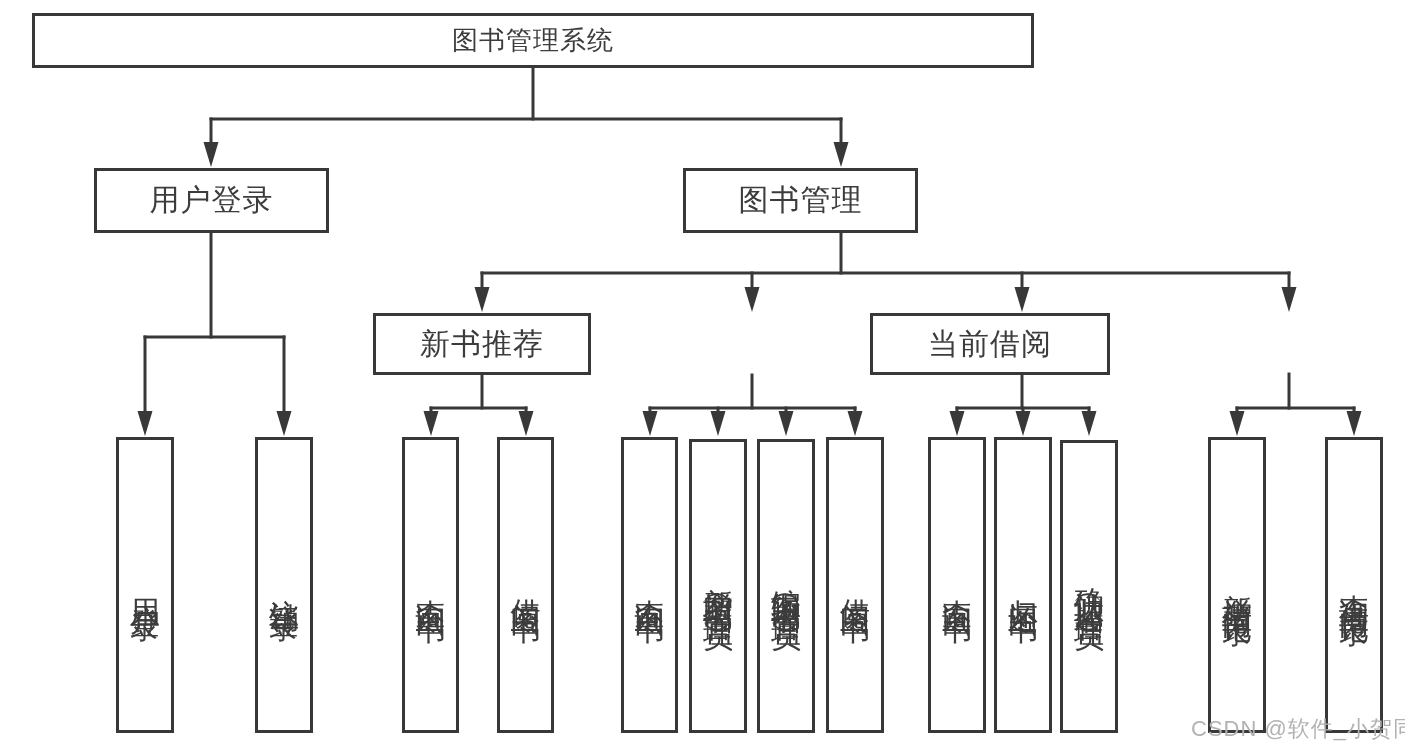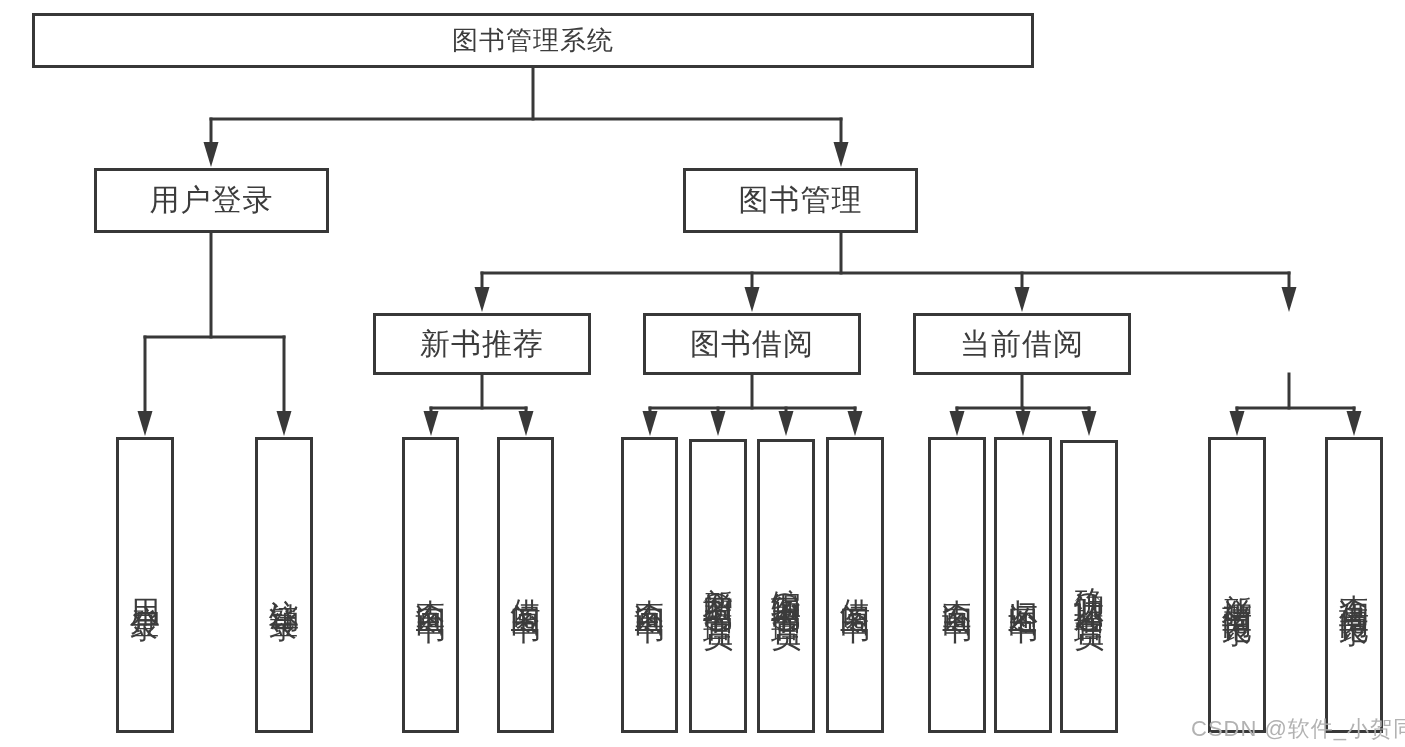--- a/index.html
+++ b/index.html
@@ -135,24 +135,21 @@
   <div class="node" style="left:83px;top:168px;width:235px;height:65px">
     <span>用户登录</span>
   </div>
   <div class="node" style="left:672px;top:168px;width:235px;height:65px">
     <span>图书管理</span>
   </div>
 
   <div class="node" style="left:362px;top:313px;width:218px;height:62px">
     <span>新书推荐</span>
   </div>
-  <div class="node" style="left:632px;top:313px;width:218px;height:62px">
-    <span>图书借阅</span>
-  </div>
-  <div class="node" style="left:902px;top:313px;width:218px;height:62px">
+  <div class="node" style="left:859px;top:313px;width:240px;height:62px">
     <span>当前借阅</span>
   </div>
 
   <div class="node vert" style="left:105px;top:437px;width:58px;height:296px">
     <span>用户登录</span>
   </div>
   <div class="node vert" style="left:244px;top:437px;width:58px;height:296px">
     <span>注销登录</span>
   </div>
 

